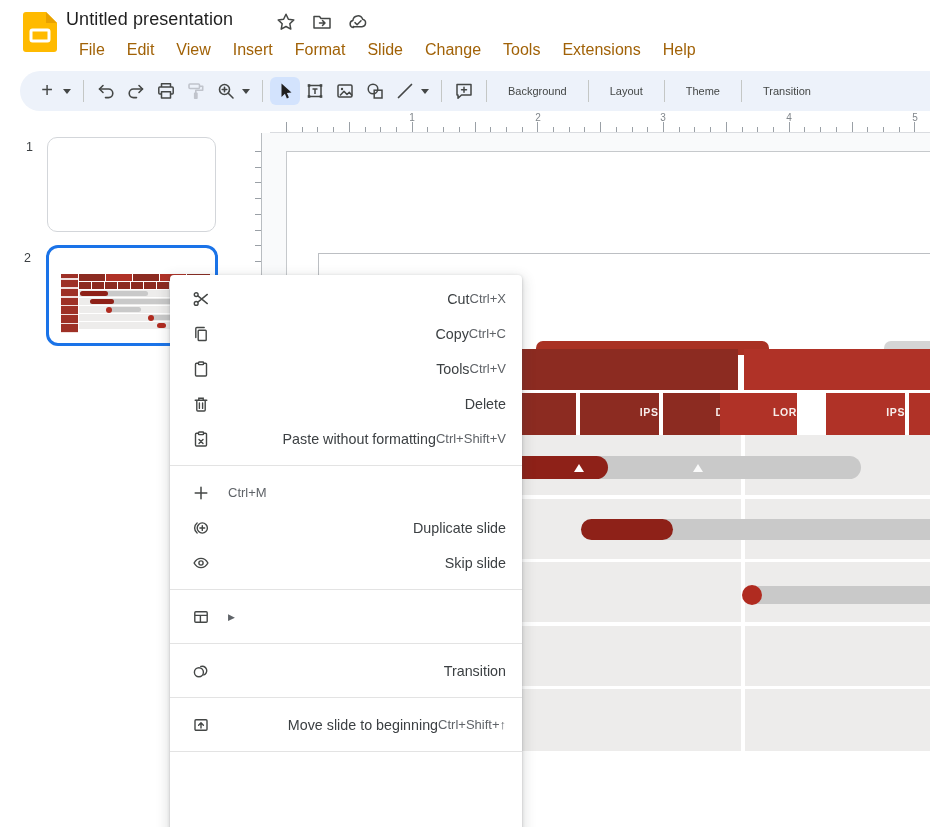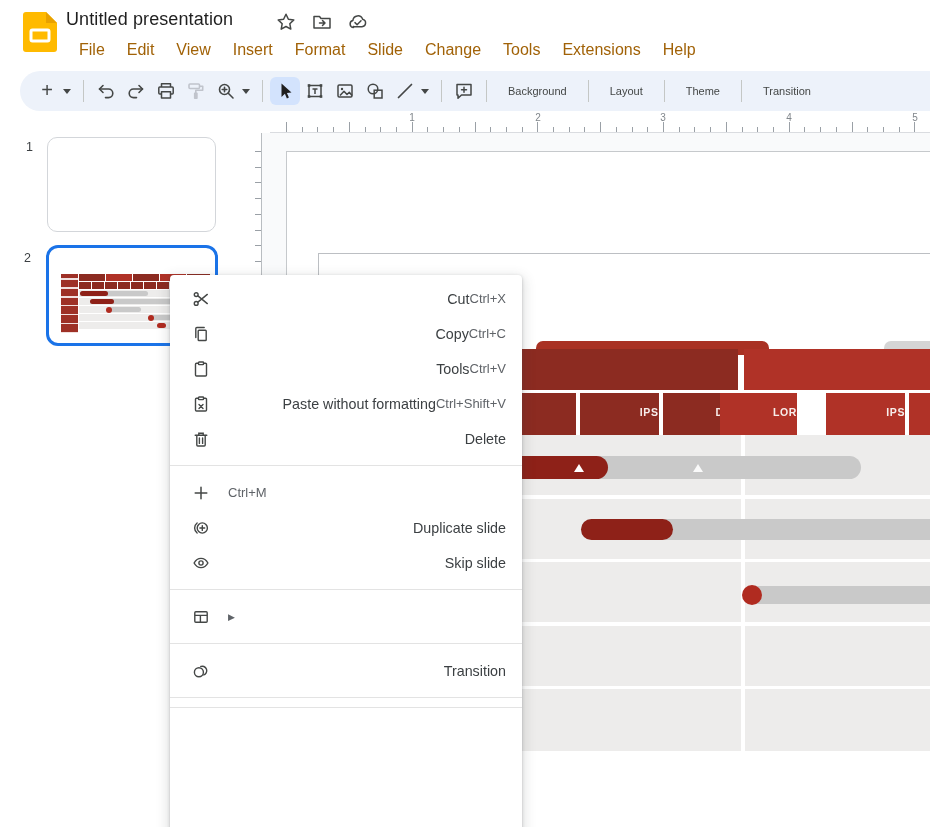--- a/index.html
+++ b/index.html
@@ -310,38 +310,38 @@
     <div class="mi">
       <svg class="mi-icon" viewBox="0 0 18 18" fill="none" stroke="#444746" stroke-width="1.4" stroke-linecap="round" stroke-linejoin="round">
         <path d="M6.3 3.3 H4.5 a1 1 0 0 0 -1 1 V15 a1 1 0 0 0 1 1 h9 a1 1 0 0 0 1 -1 V4.3 a1 1 0 0 0 -1 -1 h-1.8"></path>
         <rect x="6.5" y="2" width="5" height="2.6" rx="0.6"></rect>
       </svg>
       <span class="mi-label">Tools</span>
       <span class="mi-short">Ctrl+V</span>
     </div>
 
     <div class="mi">
+      <svg class="mi-icon" viewBox="0 0 18 18" fill="none" stroke="#444746" stroke-width="1.4" stroke-linecap="round">
+        <path d="M4.8 5.4 V15 a1 1 0 0 0 1 1 h6.4 a1 1 0 0 0 1 -1 V5.4"></path>
+        <path d="M3.2 5.2 h11.6 M6.8 5 V3.2 h4.4 V5 M7.4 8 v5.4 M10.6 8 v5.4"></path>
+      </svg>
+      <span class="mi-label">Delete</span>
+      <span class="mi-short"></span>
+    </div>
+
+    <div class="mi">
       <svg class="mi-icon" viewBox="0 0 18 18" fill="none" stroke="#444746" stroke-width="1.4" stroke-linecap="round" stroke-linejoin="round">
         <path d="M6.3 3.3 H4.5 a1 1 0 0 0 -1 1 V15 a1 1 0 0 0 1 1 h9 a1 1 0 0 0 1 -1 V4.3 a1 1 0 0 0 -1 -1 h-1.8"></path>
         <rect x="6.5" y="2" width="5" height="2.6" rx="0.6"></rect>
         <path d="M7 9.6 l4 4 M11 9.6 l-4 4"></path>
       </svg>
       <span class="mi-label">Paste without formatting</span>
       <span class="mi-short">Ctrl+Shift+V</span>
     </div>
 
-    <div class="mi">
-      <svg class="mi-icon" viewBox="0 0 18 18" fill="none" stroke="#444746" stroke-width="1.4" stroke-linecap="round">
-        <path d="M4.8 5.4 V15 a1 1 0 0 0 1 1 h6.4 a1 1 0 0 0 1 -1 V5.4"></path>
-        <path d="M3.2 5.2 h11.6 M6.8 5 V3.2 h4.4 V5 M7.4 8 v5.4 M10.6 8 v5.4"></path>
-      </svg>
-      <span class="mi-label">Delete</span>
-      <span class="mi-short"></span>
-    </div>
-
     <div class="mdiv"></div>
 
     <div class="mi">
       <svg class="mi-icon" viewBox="0 0 18 18" fill="none" stroke="#444746" stroke-width="1.5" stroke-linecap="round">
         <path d="M9 3.2 v11.6 M3.2 9 h11.6"></path>
       </svg>
       <span class="mi-short">Ctrl+M</span>
     </div>
 
     <div class="mi">
@@ -381,17 +381,25 @@
       <svg class="mi-icon" viewBox="0 0 18 18" fill="none" stroke="#444746" stroke-width="1.4">
         <circle cx="6.9" cy="10.3" r="4.5"></circle>
         <path d="M8.2 4.7 a4.5 4.5 0 1 1 3 8.4"></path>
       </svg>
       <span class="mi-label">Transition</span>
       <span class="mi-short"></span>
     </div>
 
     <div class="mdiv"></div>
 
+    <div class="mi">
+      <svg class="mi-icon" viewBox="0 0 18 18" fill="none" stroke="#444746" stroke-width="1.4" stroke-linecap="round" stroke-linejoin="round">
+        <rect x="3" y="3.8" width="12" height="10.4" rx="1"></rect>
+        <path d="M9 12 V7 M6.6 9.2 L9 6.8 l2.4 2.4"></path>
+      </svg>
+      <span class="mi-label">Move slide to beginning</span>
+      <span class="mi-short">Ctrl+Shift+↑</span>
+    </div>
 
     <div class="mdiv"></div>
   </div>
 
 </div>
 
 </body></html>

